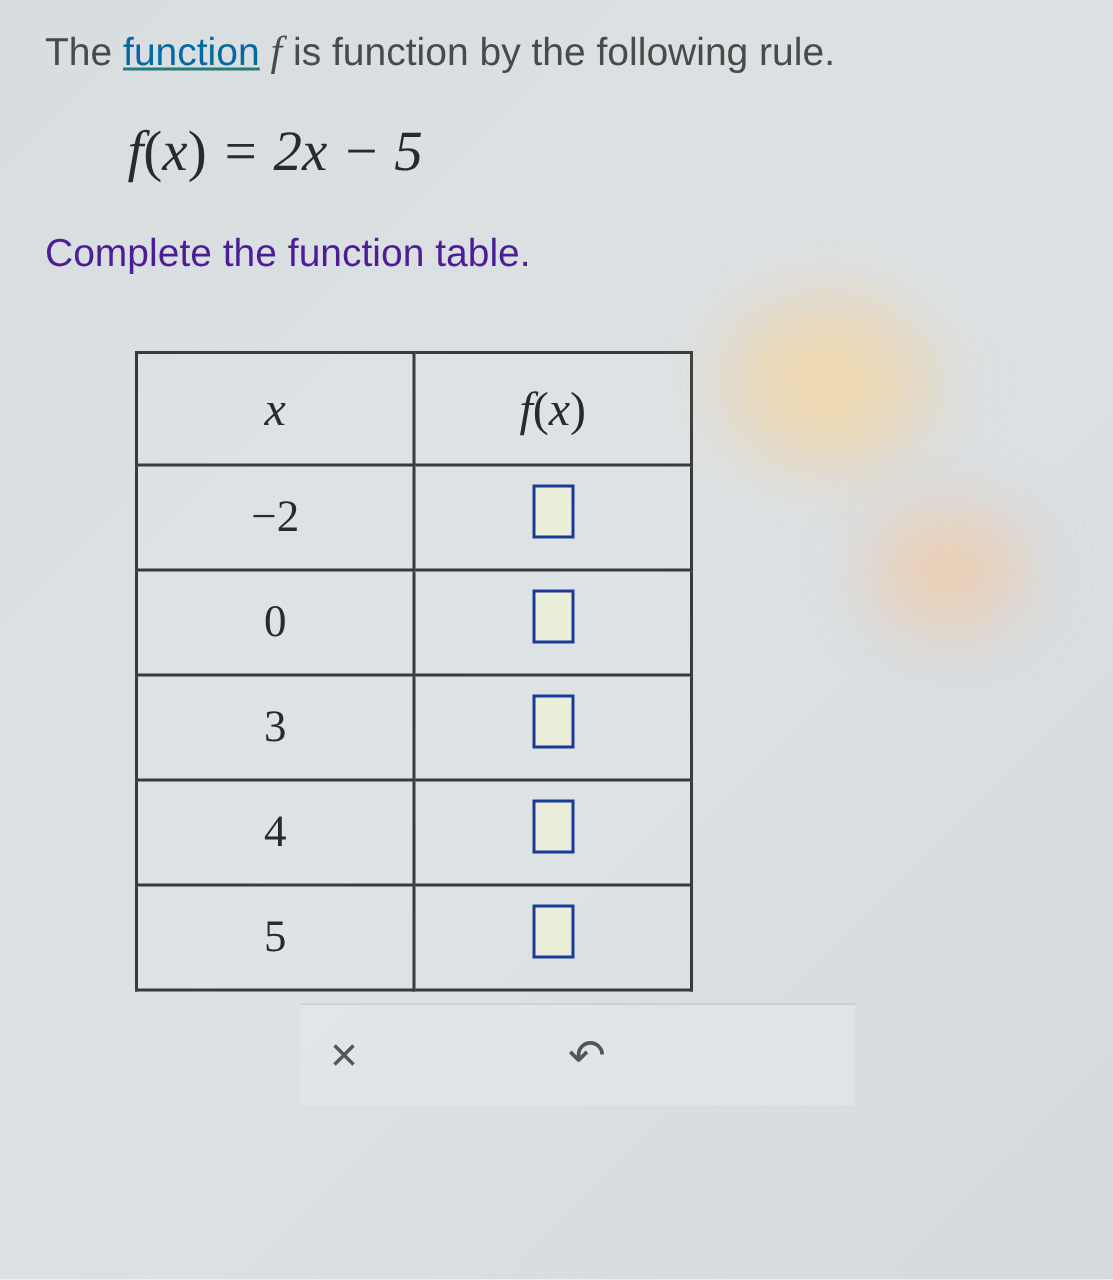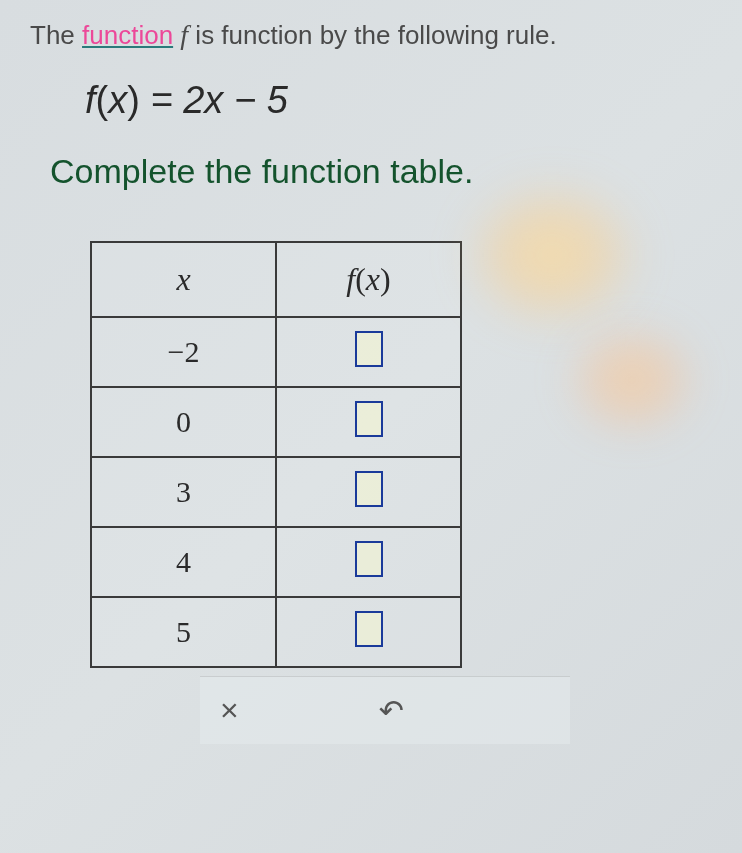--- a/index.html
+++ b/index.html
@@ -37,45 +37,44 @@
       pointer-events: none;
       filter: blur(18px);
     }
     .intro {
       font-size: 26px;
       color: #4a4a4a;
       margin-bottom: 25px;
       line-height: 1.4;
     }
     .function-link {
-      color: #ec4899;
+      color: #0369a1;
       text-decoration: underline;
       text-decoration-color: #2a7a7a;
     }
     .italic-f {
       font-style: italic;
       font-family: 'Times New Roman', serif;
       font-size: 28px;
     }
     .equation {
-      font-family: Liberation Sans, sans-serif;
+      font-family: Liberation Serif, serif;
       font-size: 38px;
       margin-left: 55px;
       margin-bottom: 30px;
       color: #2a2a2a;
       font-style: italic;
     }
     .equation .paren {
       font-style: normal;
     }
     .instruction {
-      font-size: 34px;
-      color: #14532d;
+      font-size: 26px;
+      color: #4c1d95;
       margin-bottom: 50px;
-      margin-left: 20px;
     }
     .table-container {
       margin-left: 60px;
     }
     table {
       border-collapse: collapse;
       background: rgba(255,255,255,0.08);
     }
     td {
       border: 2px solid #3a3a3a;

